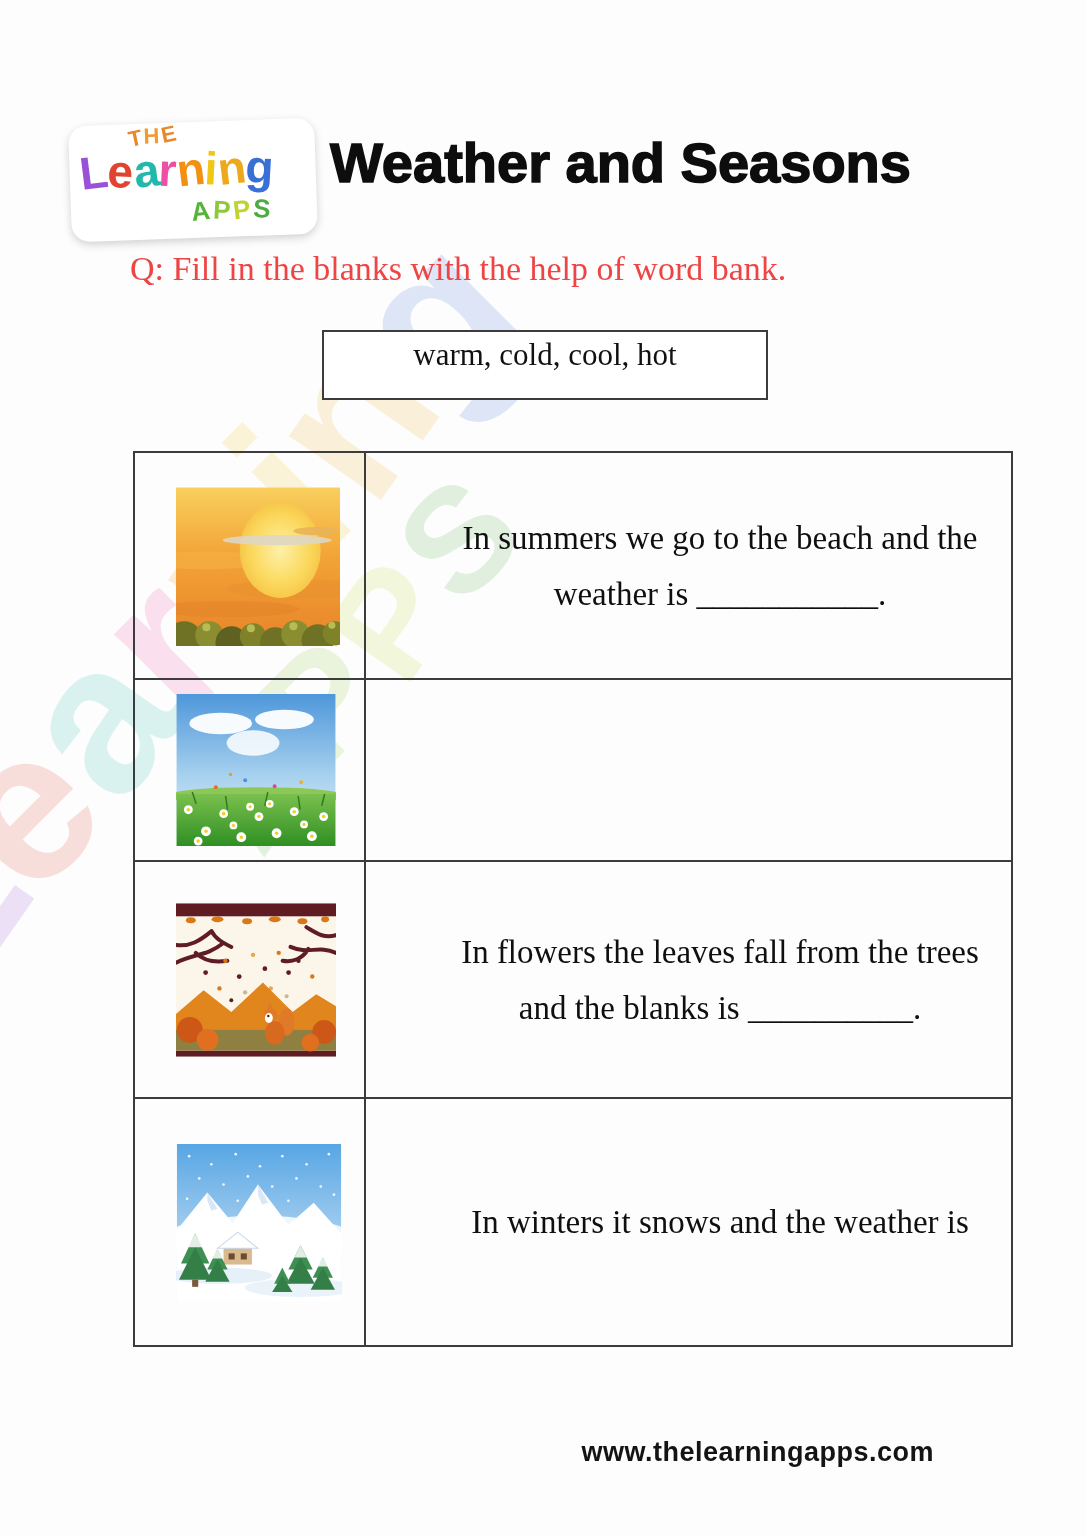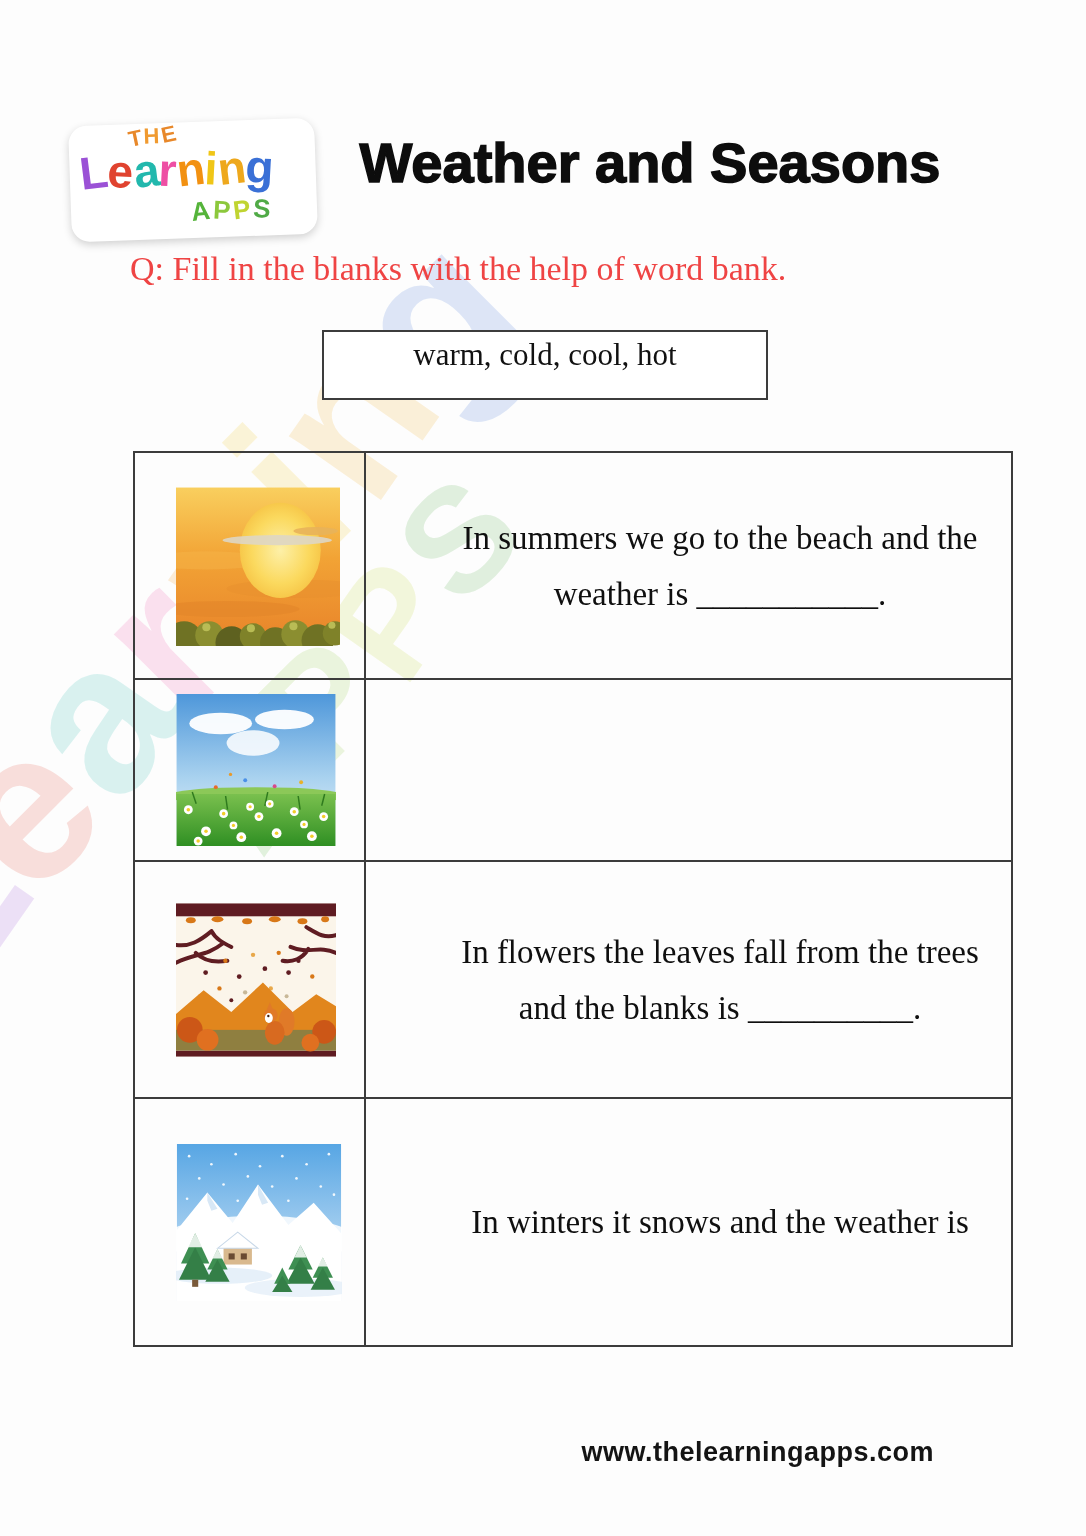--- a/index.html
+++ b/index.html
@@ -20,21 +20,21 @@
 
   
   .logo{position:absolute;left:70px;top:122px;width:246px;height:116px;background:#ffffff;
     border-radius:18px;box-shadow:0 3px 8px rgba(0,0,0,.18);transform:rotate(-2deg);}
   .logo-the{position:absolute;top:0px;left:60px;font-size:22px;letter-spacing:2px;
     transform:rotate(-5deg);}
   .logo-the span{font-weight:900;}
   .logo-learning{position:absolute;top:20px;left:10px;font-size:46px;white-space:nowrap;}
   .logo-apps{position:absolute;top:74px;left:120px;font-size:26px;letter-spacing:3px;}
 
-  .title{position:absolute;left:330px;top:130px;width:640px;margin:0;text-align:center;
+  .title{position:absolute;left:330px;top:130px;width:640px;margin:0;text-align:left;
     font-size:56px;font-weight:900;color:#0d0d0d;letter-spacing:0px;
     -webkit-text-stroke:1.5px #0d0d0d;}
 
   
   .question{position:absolute;left:130px;top:250px;margin:0;width:900px;
     font-family:"Liberation Serif",serif;font-size:34px;color:#ef4444;}
   .word-bank{position:absolute;left:322px;top:330px;width:446px;height:70px;
     border:2px solid #3c3c3c;background:#fff;display:flex;align-items:center;
     justify-content:center;padding-bottom:20px;box-sizing:border-box;}
   .word-bank span{font-family:"Liberation Serif",serif;font-size:31px;color:#111;}

